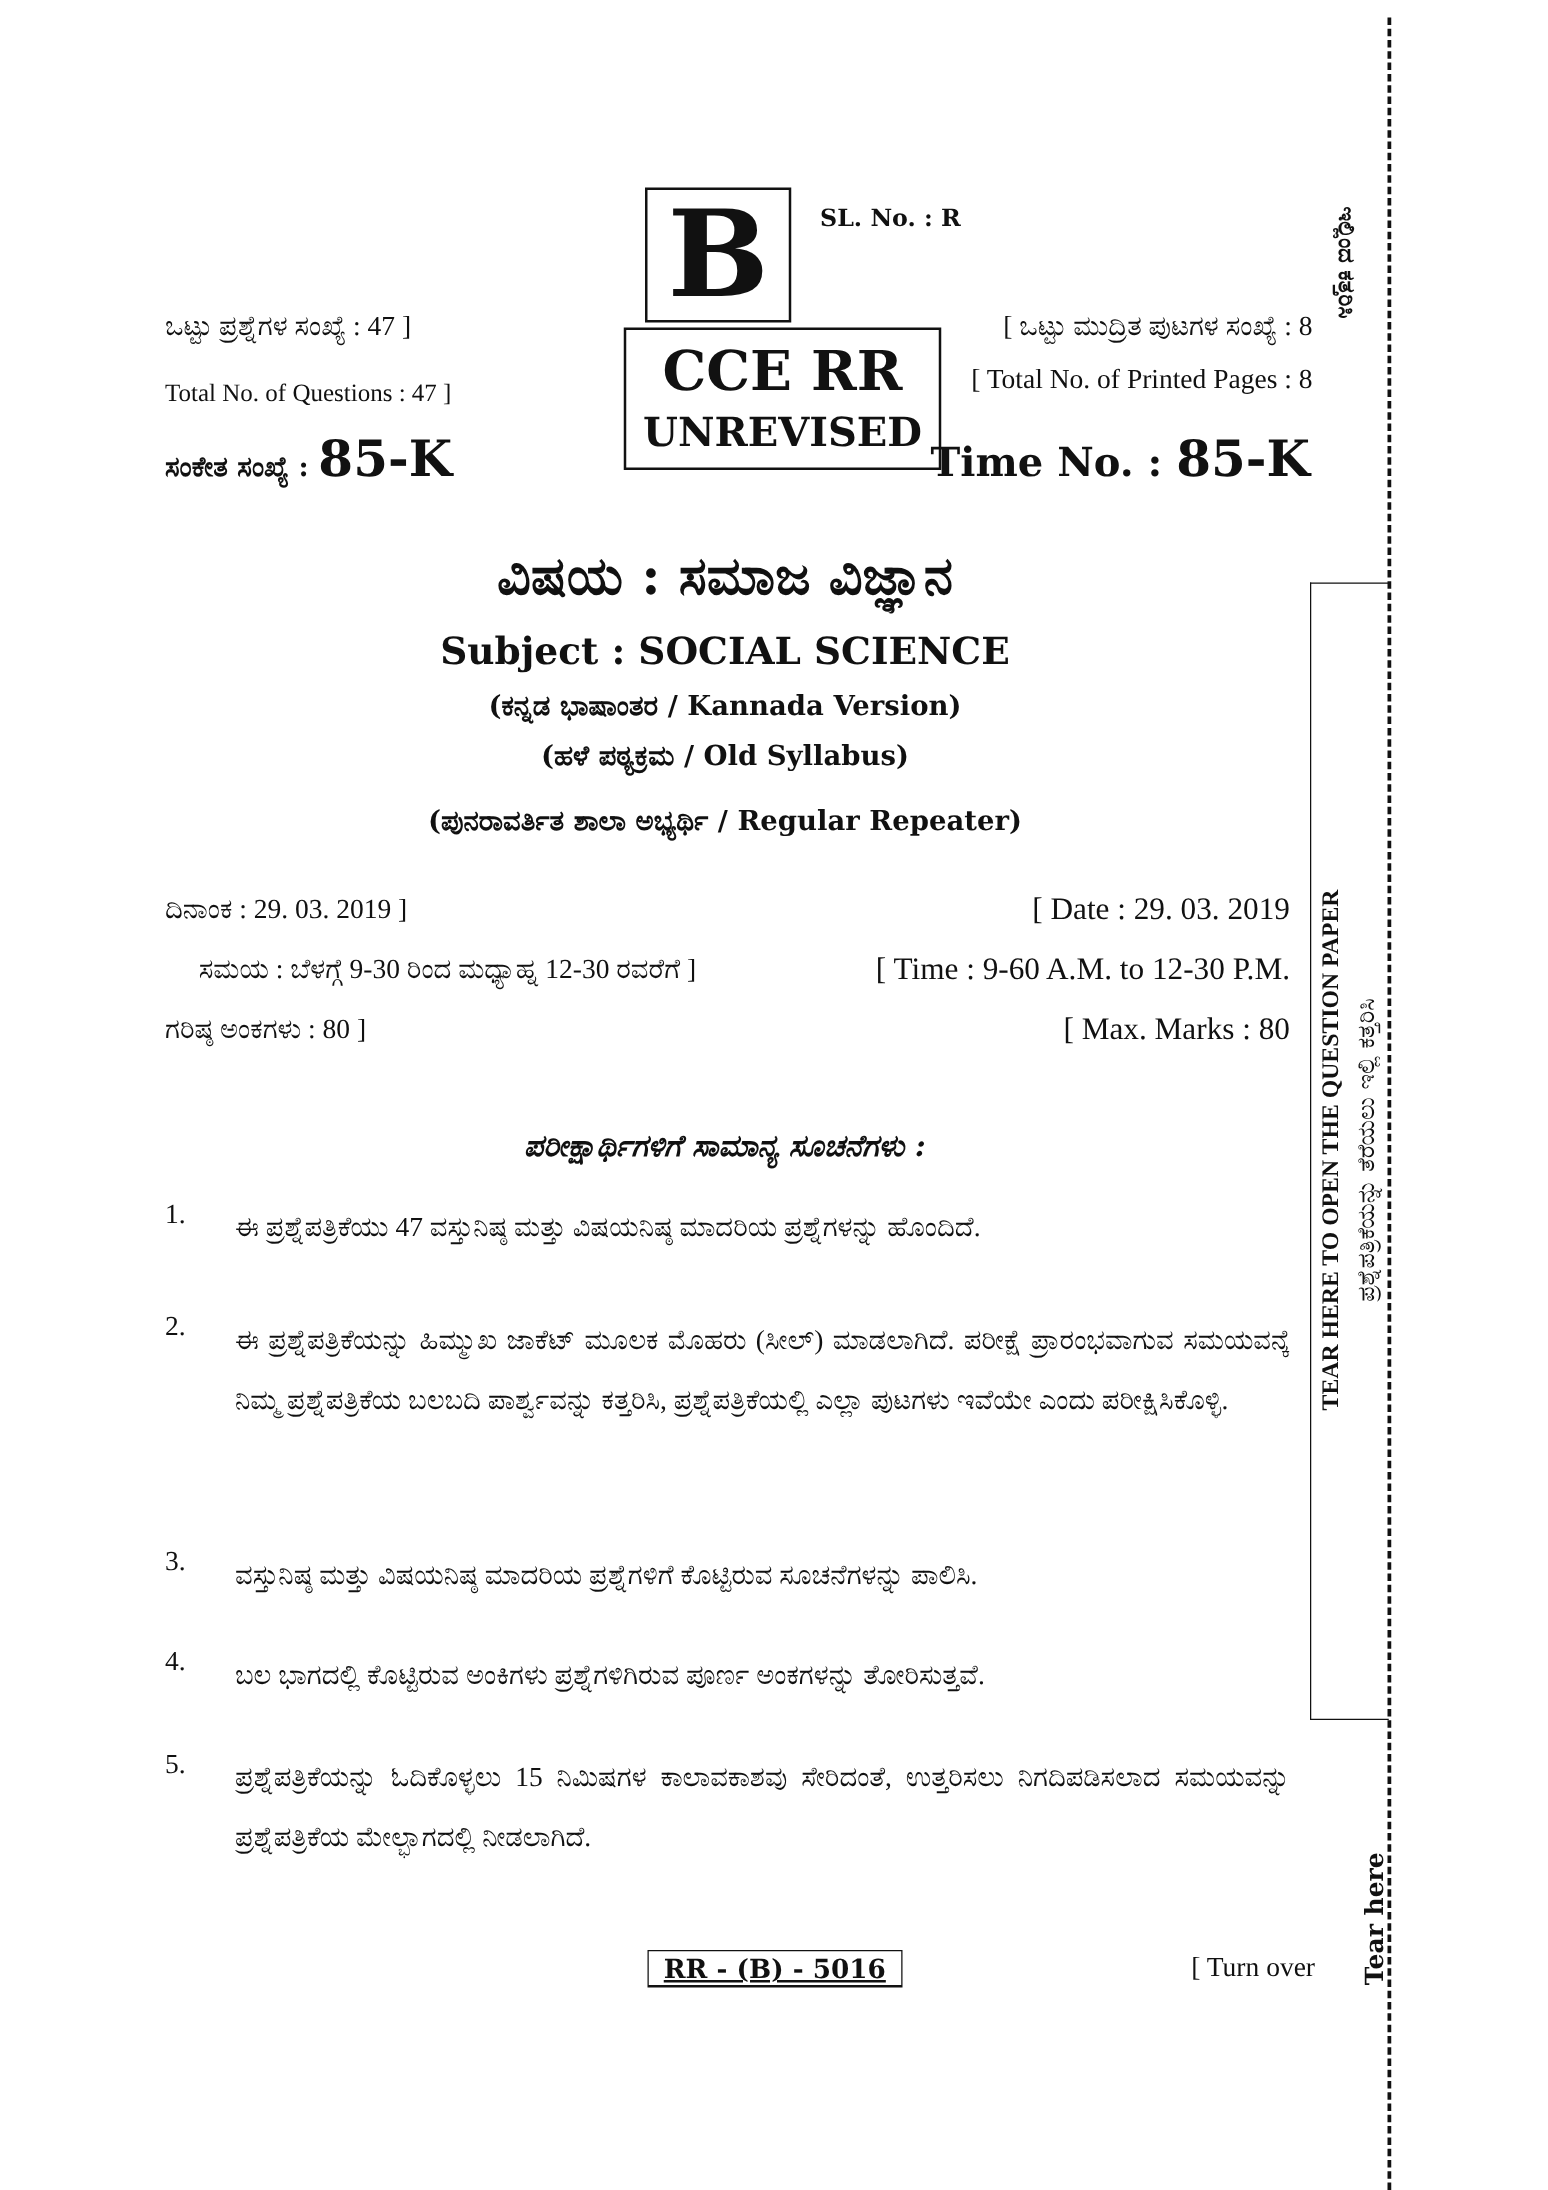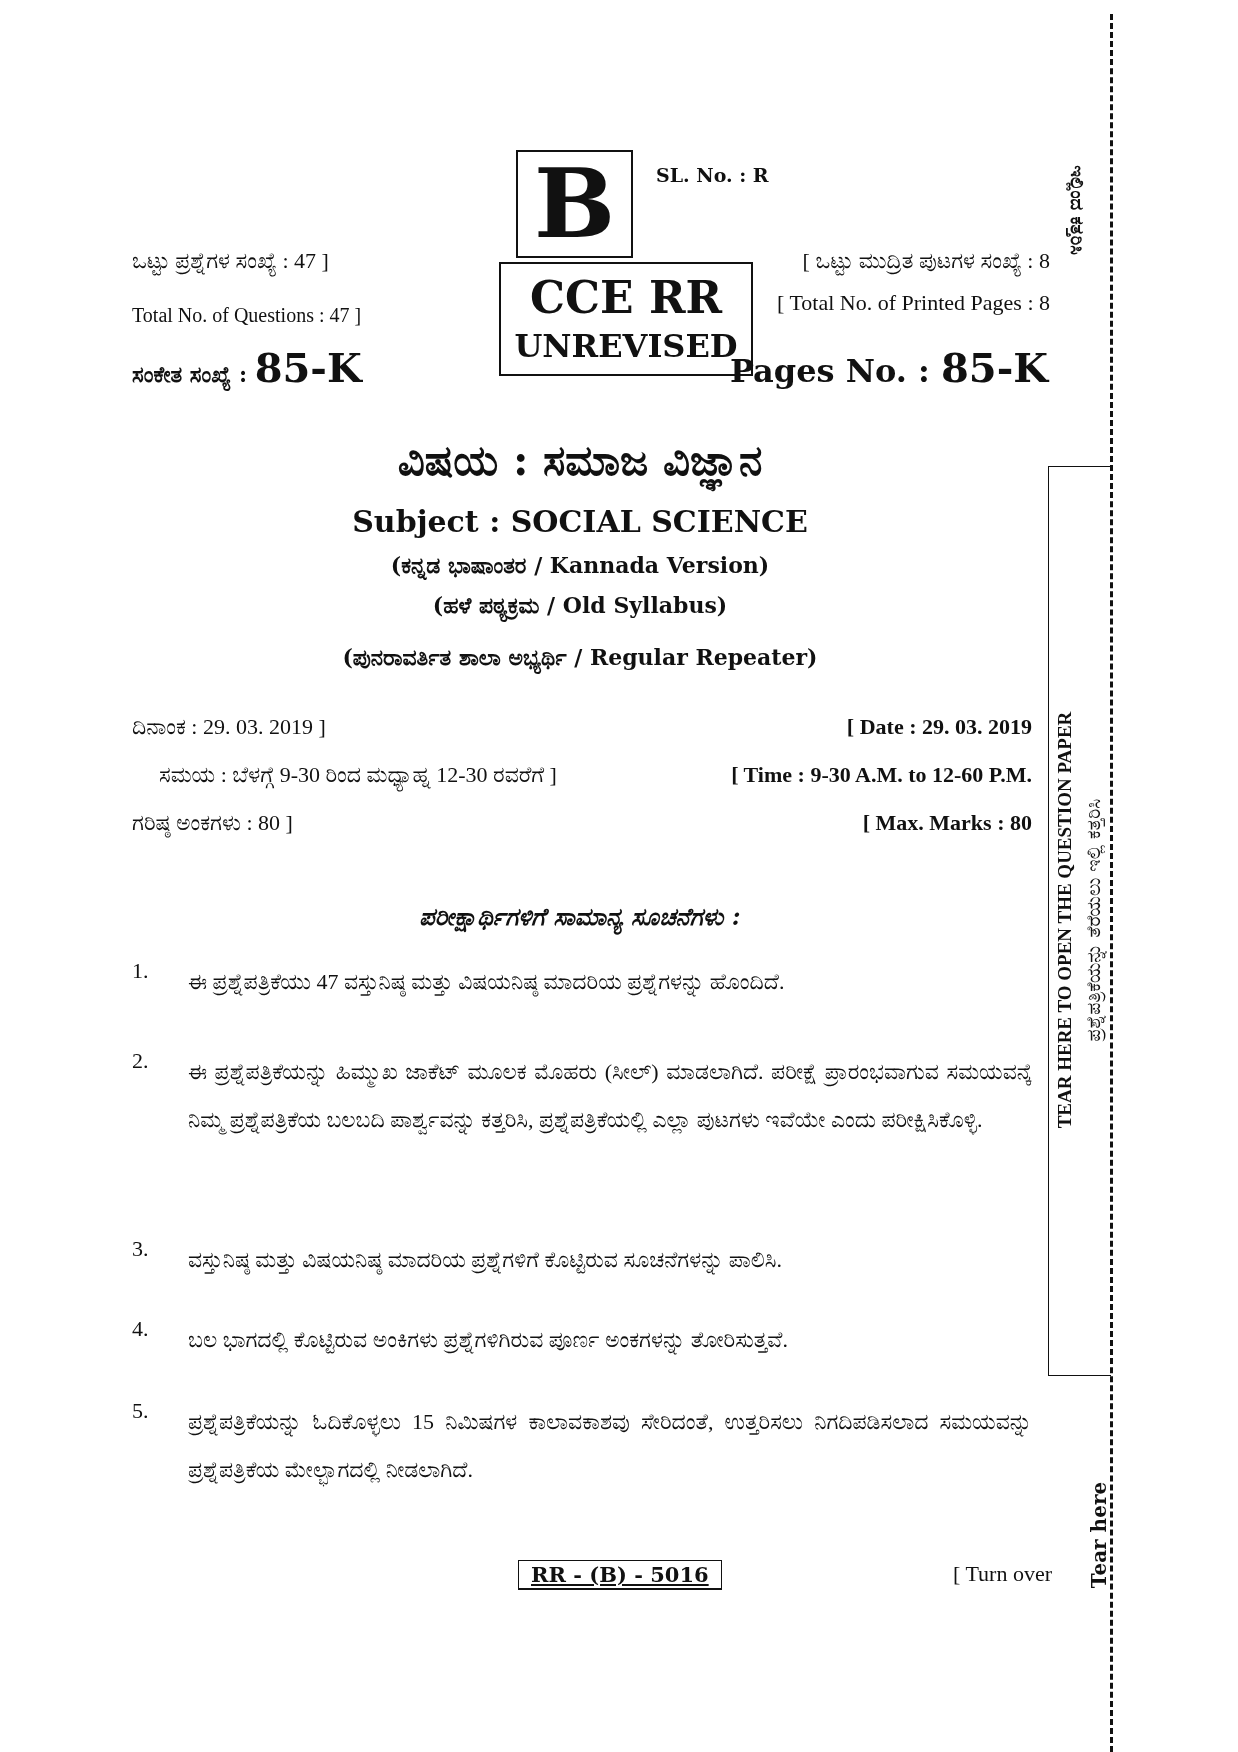--- a/index.html
+++ b/index.html
@@ -28,21 +28,21 @@
   
   .center { left: 0; width: 1160px; text-align: center; }
   #subj-kn { top: 436px; font-size: 42px; font-weight: bold; }
   #subj-en { top: 504px; font-size: 30px; font-weight: bold; }
   #version { top: 552px; font-size: 22px; font-weight: bold; }
   #syllabus { top: 592px; font-size: 22px; font-weight: bold; }
   #repeater { top: 644px; font-size: 22px; font-weight: bold; }
 
   
   .info-l { left: 132px; font-size: 22px; font-family: "Liberation Serif", serif; }
-  .info-r { right: 206px; font-size: 22px; font-family: "Liberation Serif", serif; text-align: right; font-weight: bold; }
+  .info-r { right: 206px; font-size: 25px; font-family: "Liberation Serif", serif; text-align: right; }
   #date-kn { top: 714px; } #date-en { top: 714px; }
   #time-kn { top: 762px; margin-left: 27px; } #time-en { top: 762px; }
   #marks-kn { top: 810px; } #marks-en { top: 810px; }
 
   
   #instr-heading { top: 902px; font-size: 24px; font-weight: bold; font-style: italic; }
   .instr { left: 132px; width: 900px; font-size: 22px; font-family: "Liberation Serif", serif; }
   .instr .num { position: absolute; left: 0; top: 0; }
   .instr .txt { margin-left: 56px; line-height: 48px; text-align: justify; }
   #instr-1 { top: 958px; }
@@ -79,33 +79,33 @@
 
 <div id="lq-kn" class="abs lserif">ಒಟ್ಟು ಪ್ರಶ್ನೆಗಳ ಸಂಖ್ಯೆ : 47 ]</div>
 <div id="lq-en" class="abs lserif">Total No. of Questions : 47 ]</div>
 <div id="lcode" class="abs serif">
   <span>ಸಂಕೇತ ಸಂಖ್ಯೆ : </span><span class="big">85-K</span>
 </div>
 
 <div id="rp-kn" class="abs lserif">[ ಒಟ್ಟು ಮುದ್ರಿತ ಪುಟಗಳ ಸಂಖ್ಯೆ : 8</div>
 <div id="rp-en" class="abs lserif">[ Total No. of Printed Pages : 8</div>
 <div id="rcode" class="abs serif">
-  <span>Pages No. : </span><span class="big">85-K</span>
+  <span>Time No. : </span><span class="big">85-K</span>
 </div>
 
 <div id="subj-kn" class="abs center serif">ವಿಷಯ : ಸಮಾಜ ವಿಜ್ಞಾನ</div>
 <div id="subj-en" class="abs center serif">Subject : SOCIAL SCIENCE</div>
 <div id="version" class="abs center serif">(ಕನ್ನಡ ಭಾಷಾಂತರ / Kannada Version)</div>
 <div id="syllabus" class="abs center serif">(ಹಳೆ ಪಠ್ಯಕ್ರಮ / Old Syllabus)</div>
 <div id="repeater" class="abs center serif">(ಪುನರಾವರ್ತಿತ ಶಾಲಾ ಅಭ್ಯರ್ಥಿ / Regular Repeater)</div>
 
 <div id="date-kn" class="abs info-l">ದಿನಾಂಕ : 29. 03. 2019 ]</div>
 <div id="date-en" class="abs info-r">[ Date : 29. 03. 2019</div>
 <div id="time-kn" class="abs info-l">ಸಮಯ : ಬೆಳಗ್ಗೆ 9-30 ರಿಂದ ಮಧ್ಯಾಹ್ನ 12-30 ರವರೆಗೆ ]</div>
-<div id="time-en" class="abs info-r">[ Time : 9-30 A.M. to 12-60 P.M.</div>
+<div id="time-en" class="abs info-r">[ Time : 9-60 A.M. to 12-30 P.M.</div>
 <div id="marks-kn" class="abs info-l">ಗರಿಷ್ಠ ಅಂಕಗಳು : 80 ]</div>
 <div id="marks-en" class="abs info-r">[ Max. Marks : 80</div>
 
 <div id="instr-heading" class="abs center serif">ಪರೀಕ್ಷಾರ್ಥಿಗಳಿಗೆ ಸಾಮಾನ್ಯ ಸೂಚನೆಗಳು :</div>
 
 <div id="instr-1" class="abs instr">
   <span class="num">1.</span>
   <div class="txt">ಈ ಪ್ರಶ್ನೆಪತ್ರಿಕೆಯು 47 ವಸ್ತುನಿಷ್ಠ ಮತ್ತು ವಿಷಯನಿಷ್ಠ ಮಾದರಿಯ ಪ್ರಶ್ನೆಗಳನ್ನು ಹೊಂದಿದೆ.</div>
 </div>
 <div id="instr-2" class="abs instr">

